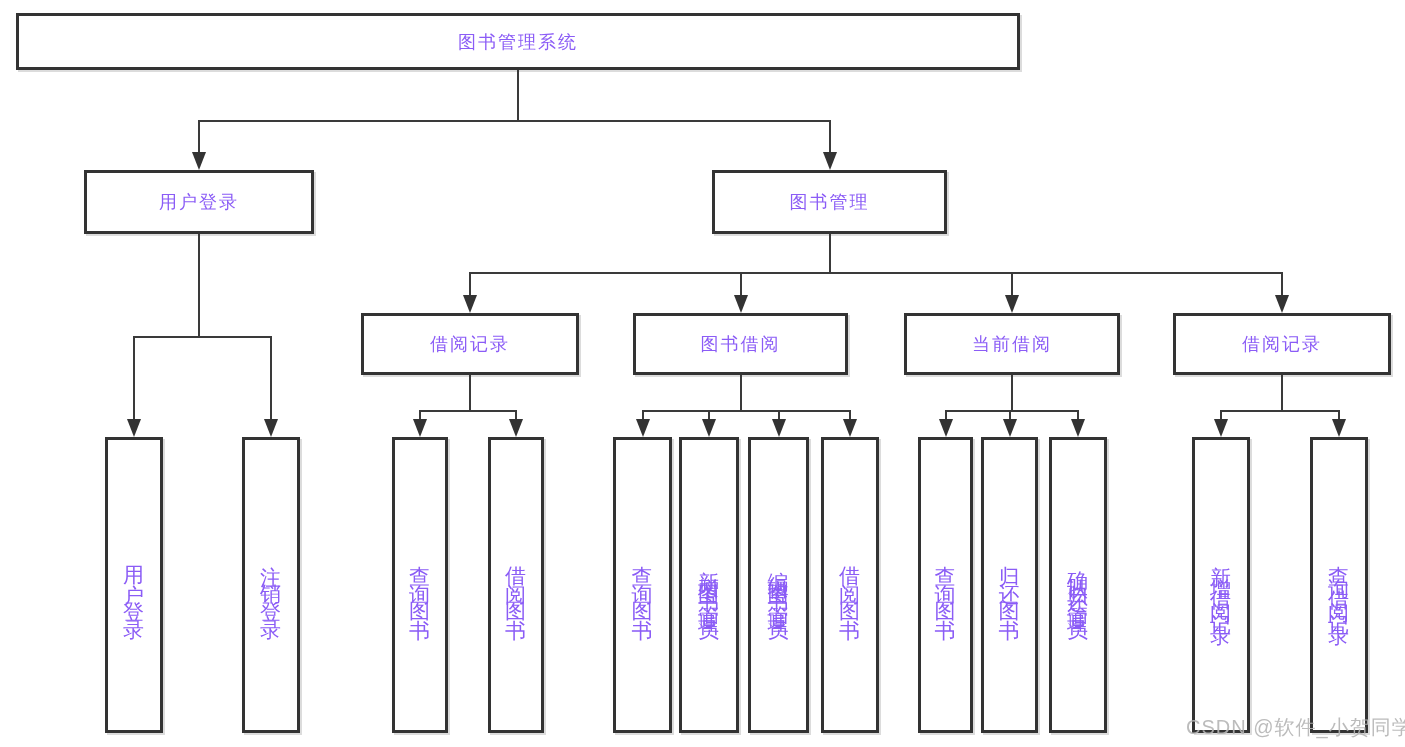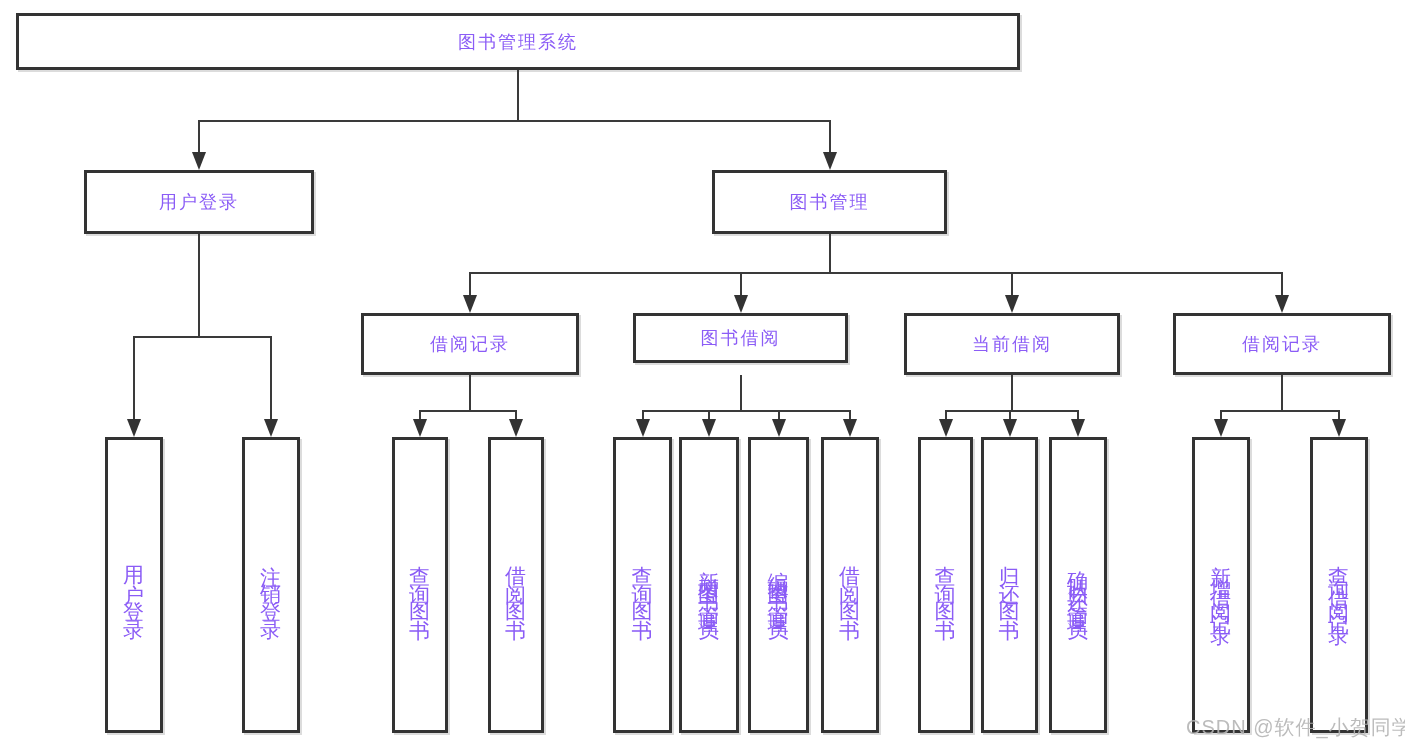--- a/index.html
+++ b/index.html
@@ -65,21 +65,21 @@
   <div class="node hbox" style="left: 84px; top: 170px; width: 230px; height: 64px;">
     <span>用户登录</span>
   </div>
   <div class="node hbox" style="left: 712px; top: 170px; width: 235px; height: 64px;">
     <span>图书管理</span>
   </div>
 
   <div class="node hbox" style="left: 361px; top: 313px; width: 218px; height: 62px;">
     <span>借阅记录</span>
   </div>
-  <div class="node hbox" style="left: 633px; top: 313px; width: 215px; height: 50px;">
+  <div class="node hbox" style="left: 633px; top: 313px; width: 215px; height: 62px;">
     <span>图书借阅</span>
   </div>
   <div class="node hbox" style="left: 1173px; top: 313px; width: 218px; height: 62px;">
     <span>借阅记录</span>
   </div>
   <div class="node hbox" style="left: 904px; top: 313px; width: 216px; height: 62px;">
     <span>当前借阅</span>
   </div>
 
   <div class="node vbox" style="left: 105px; top: 437px; width: 58px; height: 296px;">

